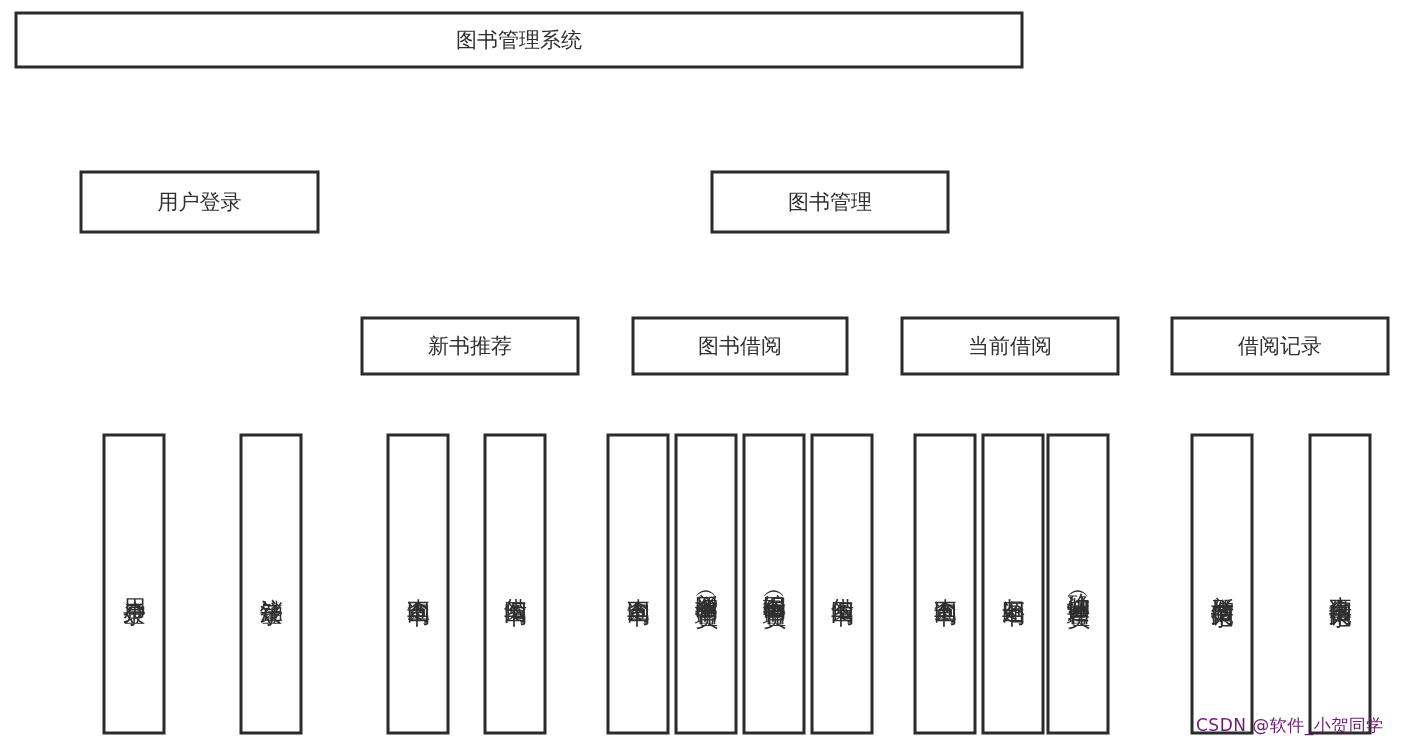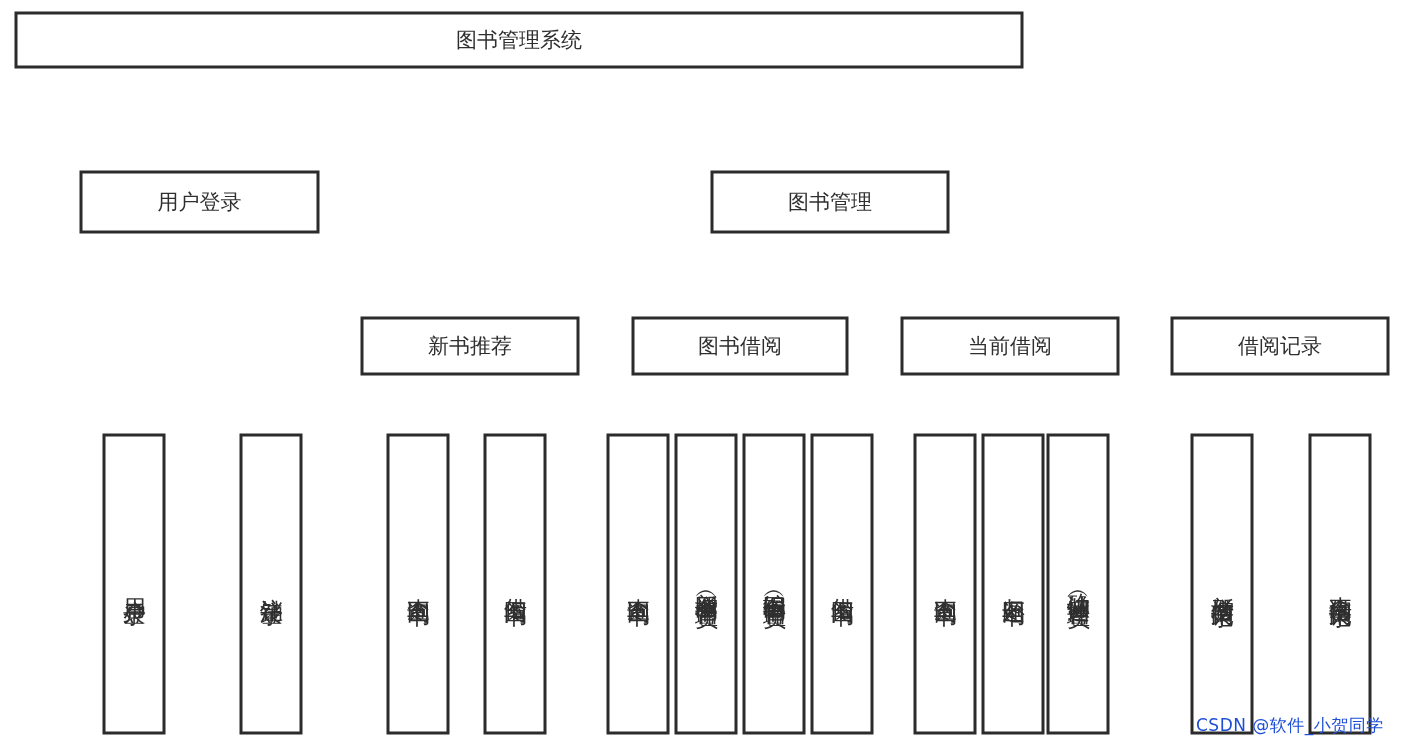--- a/index.html
+++ b/index.html
@@ -67,21 +67,21 @@
     letter-spacing: 2px;
     color: #2f2f2f;
     white-space: nowrap;
   }
   .watermark {
     position: absolute;
     left: 1196px;
     top: 714px;
     font-family: "DejaVu Sans", "Liberation Sans", sans-serif;
     font-size: 17px;
-    color: #1d4ed8;
+    color: #701a75;
     white-space: nowrap;
     letter-spacing: 0.5px;
   }
 </style>
 </head>
 <body>
 
 <div id="diagram-root">
 
   <svg id="tree-svg" viewBox="0 0 1405 747">

